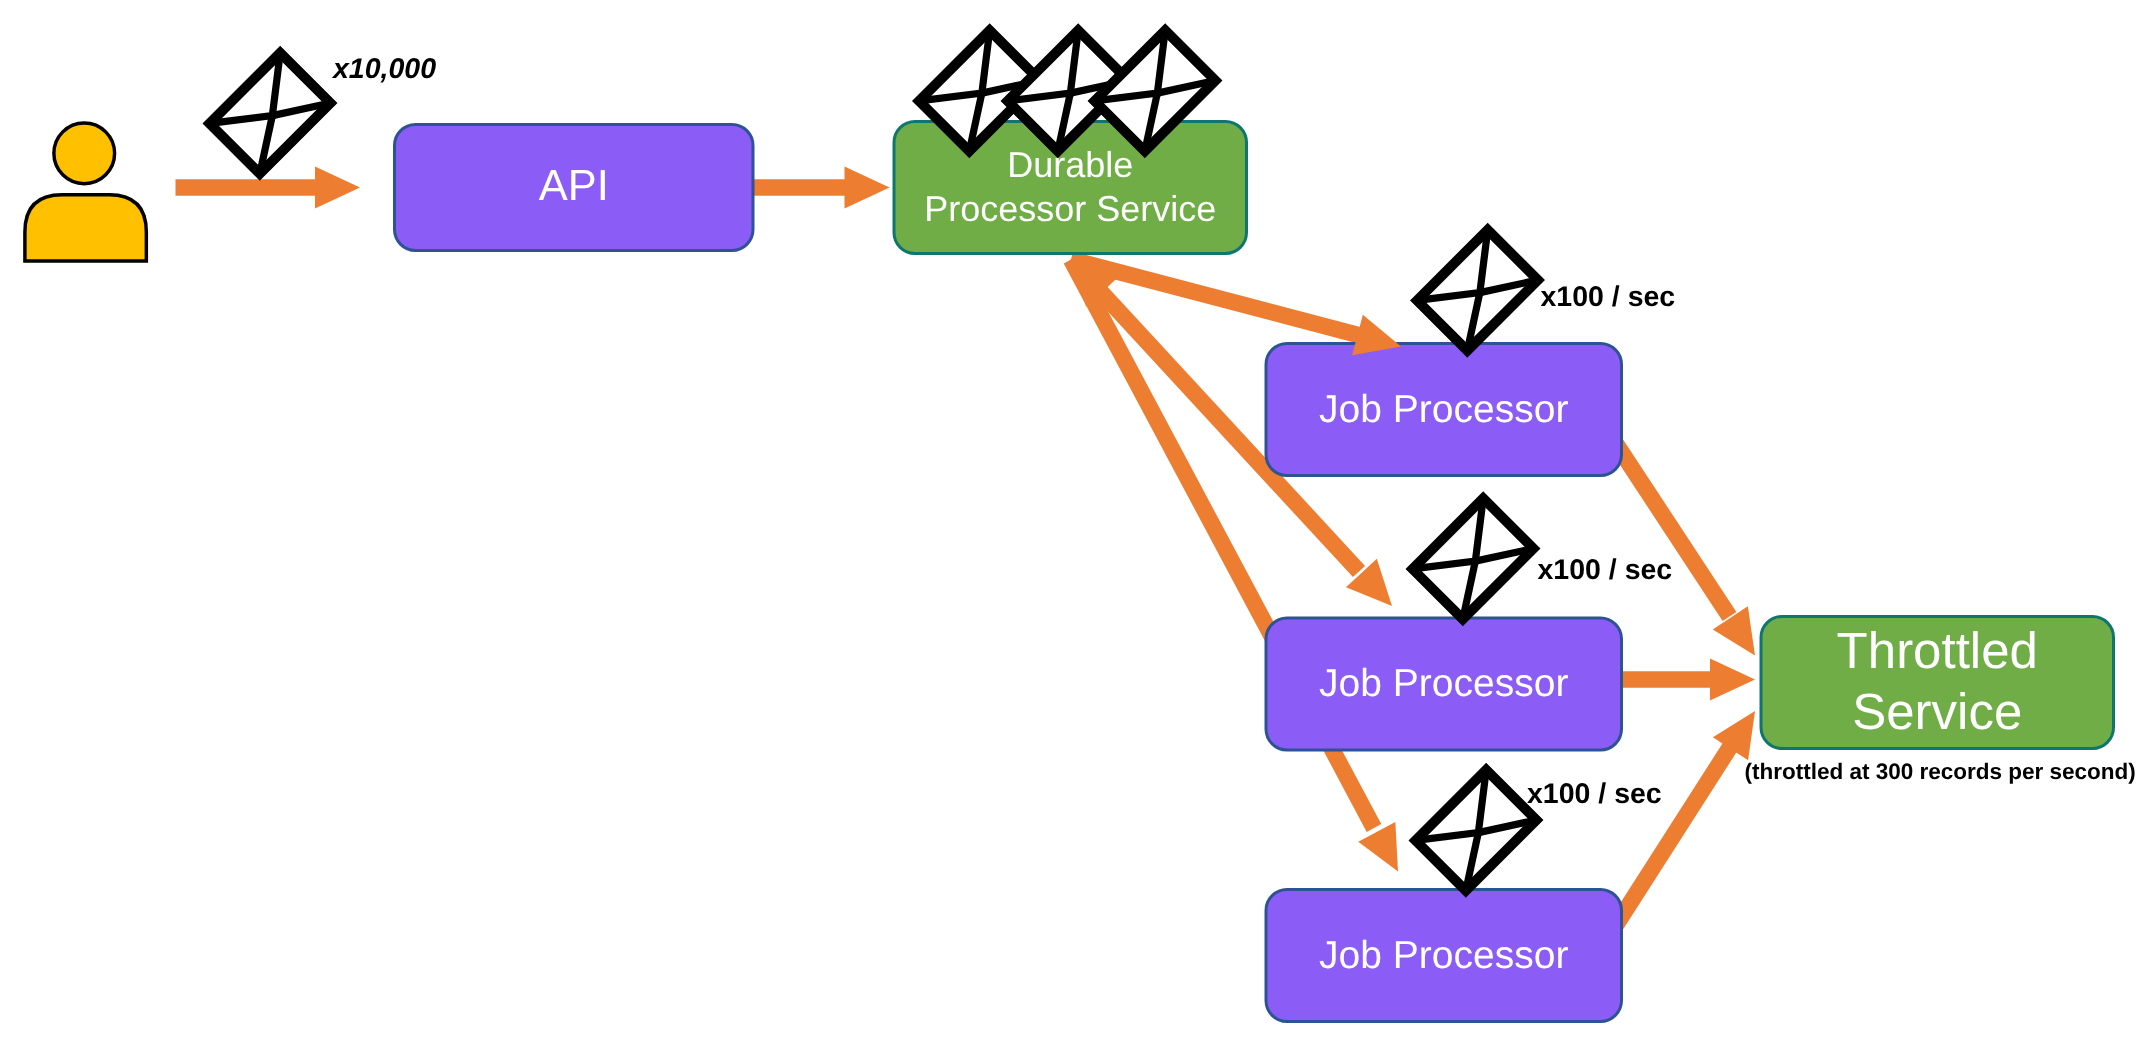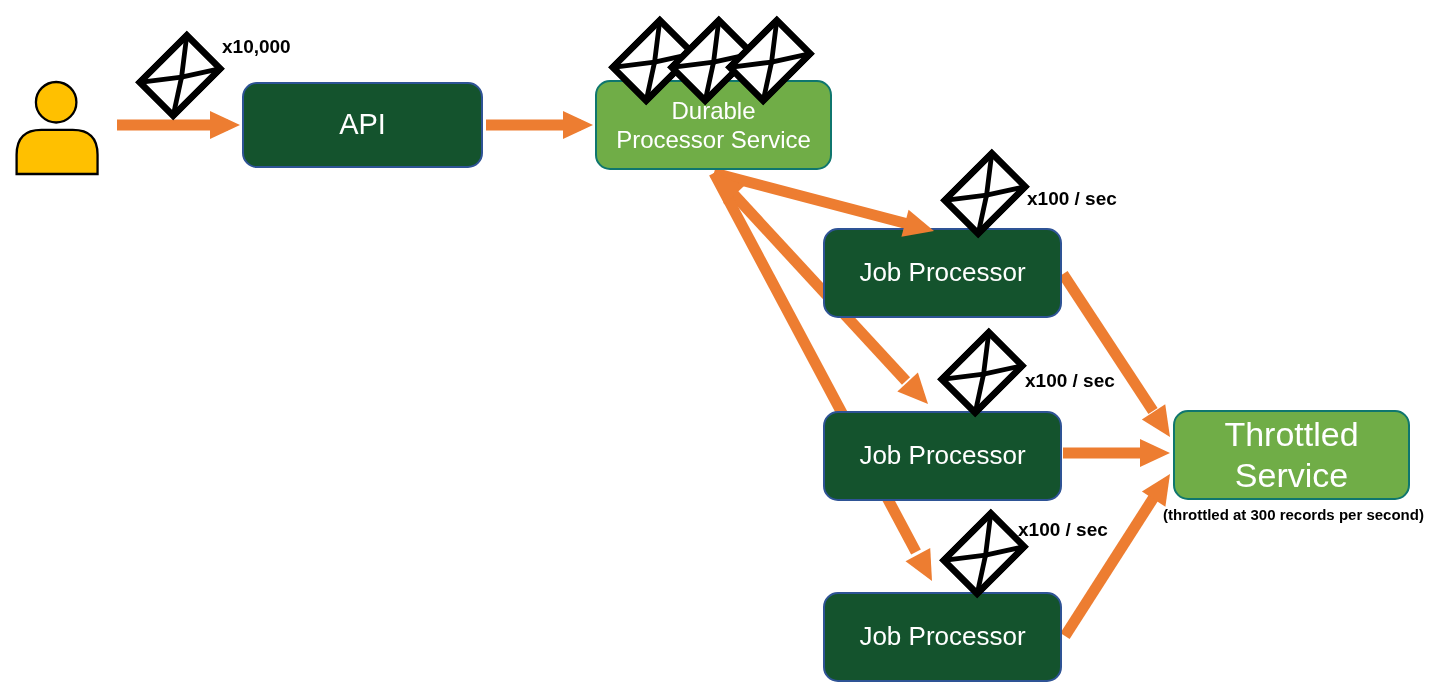--- a/index.html
+++ b/index.html
@@ -6,21 +6,21 @@
   #canvas{
     position:relative;width:1430px;height:700px;background:#fff;overflow:hidden;
     font-family:"Liberation Sans",sans-serif;
   }
   svg.layer{position:absolute;left:0;top:0;pointer-events:none;}
   .box{
     position:absolute;display:flex;flex-direction:column;align-items:center;justify-content:center;
     color:#fff;text-align:center;border-radius:15px;box-sizing:border-box;line-height:1.22;
     z-index:2;
   }
-  .box.blue{background:#14532d;border:2px solid #2E5395;}
+  .box.blue{background:#8b5cf6;border:2px solid #2E5395;margin-left:20px;}
   .box.green{background:#70AD47;border:2px solid #0f766e;}
   .lbl{position:absolute;color:#000;font-weight:600;white-space:nowrap;z-index:5;}
   .env{position:absolute;z-index:4;transform:rotate(-45deg);}
   .person{position:absolute;z-index:2;}
   .caption{
     position:absolute;color:#000000;font-weight:600;font-size:15px;text-align:center;z-index:2;
     white-space:nowrap;
   }
 </style>
 </head>
@@ -114,18 +114,18 @@
   <svg class="env" style="left:948px;top:166px" width="74" height="55">
       <use href="#env-sym"></use>
     </svg>
   <svg class="env" style="left:945px;top:345px" width="74" height="55">
       <use href="#env-sym"></use>
     </svg>
   <svg class="env" style="left:947px;top:526px" width="74" height="55">
       <use href="#env-sym"></use>
     </svg>
 
-  <span class="lbl" style="left:222px;top:36px;font-size:19px;">x10,000</span>
+  <span class="lbl" style="left:222px;top:36px;font-size:19px;font-style:italic;">x10,000</span>
   <span class="lbl" style="left:1027px;top:188px;font-size:19px;">x100 / sec</span>
   <span class="lbl" style="left:1025px;top:370px;font-size:19px;">x100 / sec</span>
   <span class="lbl" style="left:1018px;top:519px;font-size:19px;">x100 / sec</span>
 
 </div>
 
 </body></html>

